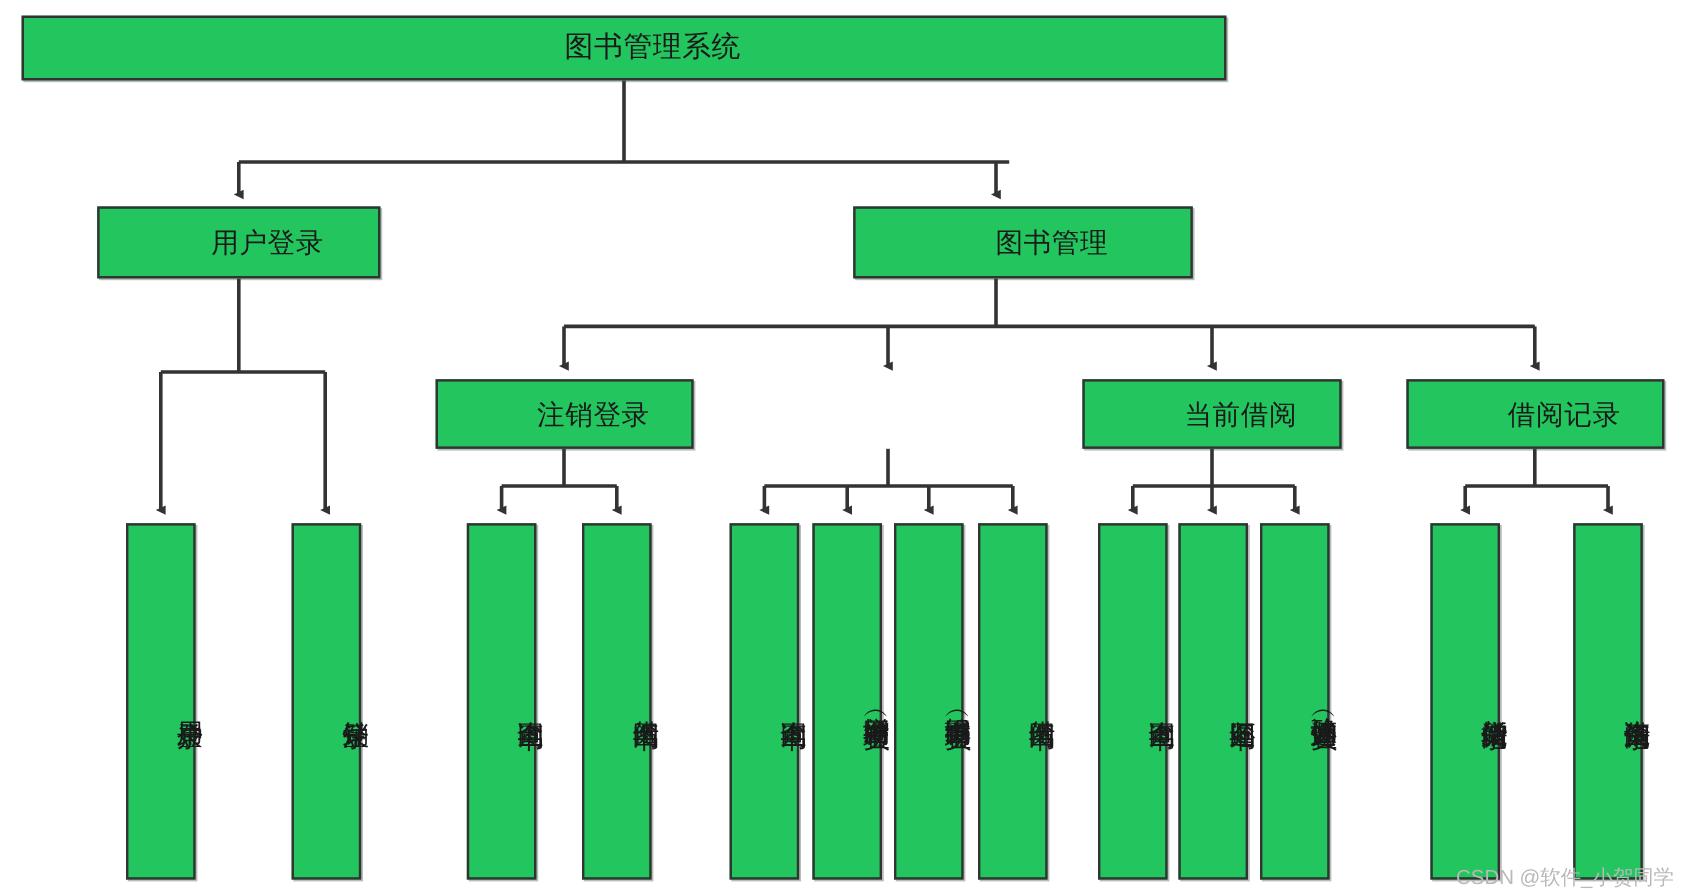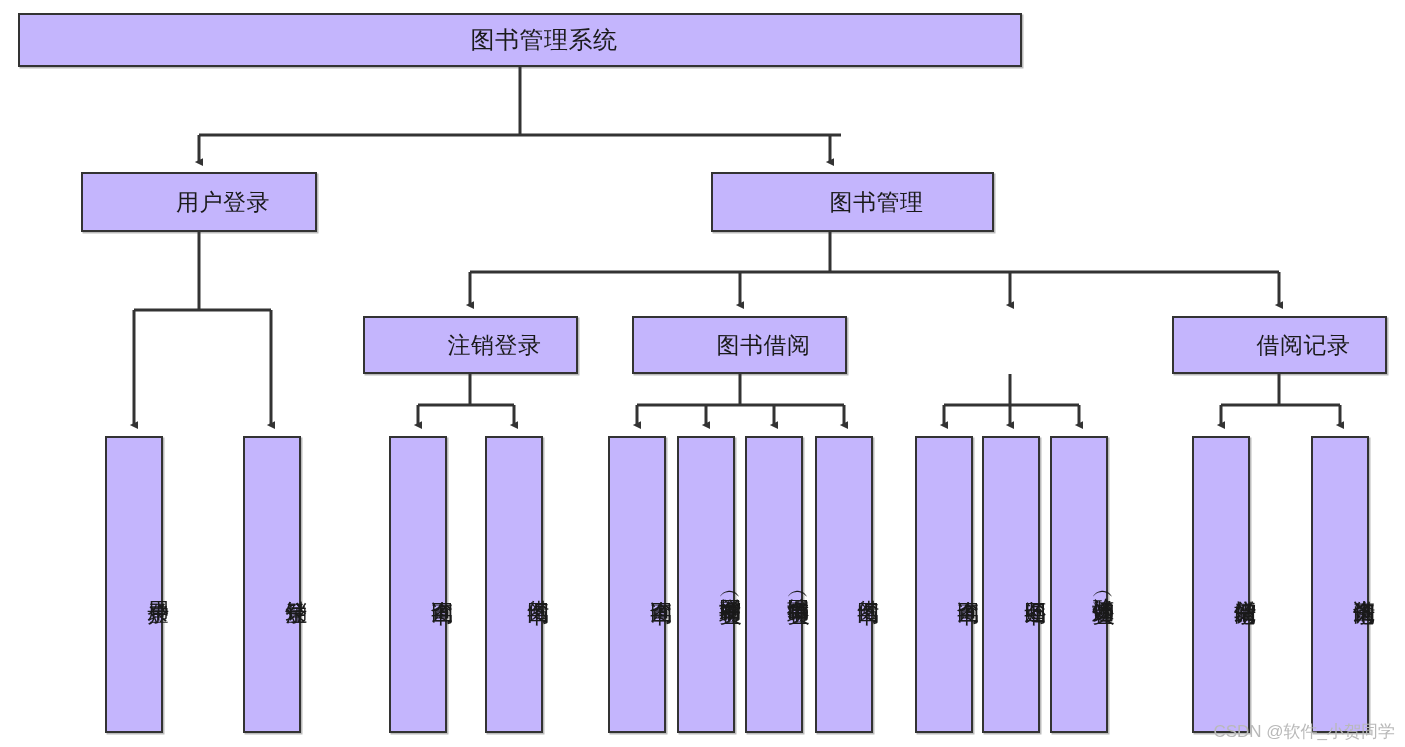--- a/index.html
+++ b/index.html
@@ -21,21 +21,21 @@
     position: absolute;
     left: 0;
     top: 0;
     width: 1405px;
     height: 747px;
   }
   .node-box {
     position: absolute;
     box-sizing: border-box;
     border: 2.5px solid #333333;
-    background: #c4b5fd;
+    background: #22c55e;
     display: flex;
     align-items: center;
     justify-content: center;
     box-shadow: 1.5px 1.5px 0 rgba(60,60,60,0.35);
     padding-left: 48px;
   }
   .node-label {
     color: #1a1a1a;
     text-align: center;
     line-height: 1.05;
@@ -134,24 +134,24 @@
   </div>
 
   <div class="node-box horizontal" style="left:711px; top:172px; width:283px; height:60px;">
     <span class="node-label">图书管理</span>
   </div>
 
   <div class="node-box horizontal" style="left:363px; top:316px; width:215px; height:58px;">
     <span class="node-label">注销登录</span>
   </div>
 
-  <div class="node-box horizontal" style="left:632px; top:316px; width:215px; height:58px;">
-    <span class="node-label">图书借阅</span>
-  </div>
-
+
+  <div class="node-box horizontal" style="left:902px; top:316px; width:216px; height:58px;">
+    <span class="node-label">当前借阅</span>
+  </div>
 
   <div class="node-box horizontal" style="left:1172px; top:316px; width:215px; height:58px;">
     <span class="node-label">借阅记录</span>
   </div>
 
   <div class="node-box vertical" style="left:105px; top:436px; width:58px; height:297px;">
     <span class="node-label">用户登录</span>
   </div>
   <div class="node-box vertical" style="left:243px; top:436px; width:58px; height:297px;">
     <span class="node-label">注销登录</span>

